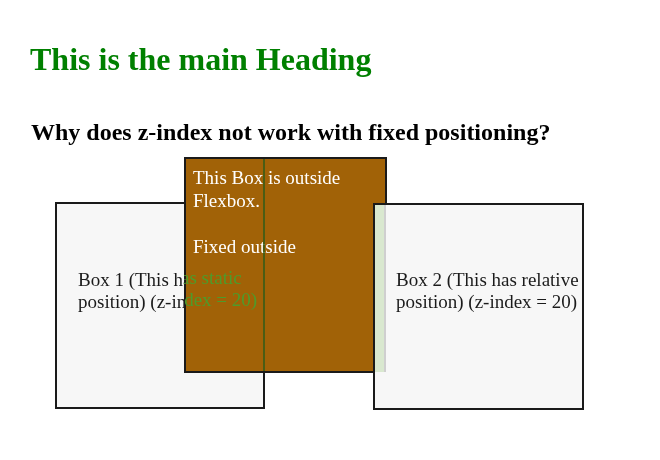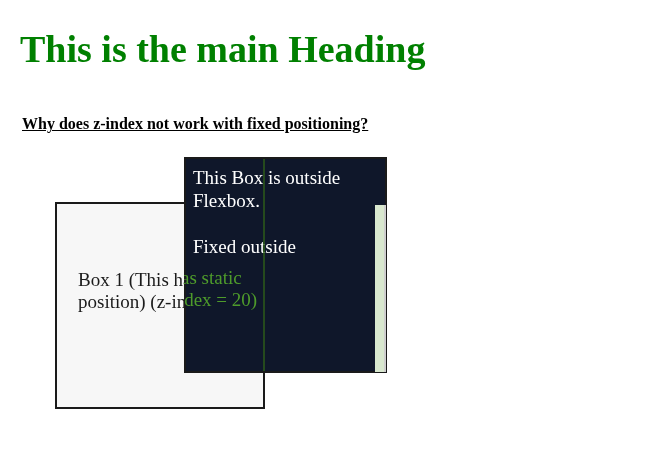--- a/index.html
+++ b/index.html
@@ -21,42 +21,41 @@
     width: 660px;
     height: 460px;
     overflow: hidden;
   }
 
   
   .main-heading {
     position: absolute;
     left: 18px;
     top: 24px;
-    margin: 2px;
-    font-family: "Liberation Serif", "DejaVu Serif", serif;
-    font-size: 38px;
+    margin: 12px;
+    font-family: "Liberation Serif", "DejaVu Serif", serif;
+    font-size: 32px;
     font-weight: bold;
     line-height: 46px;
     color: #008000;
     letter-spacing: 0px;
     white-space: nowrap;
   }
 
   .sub-heading {
     position: absolute;
     left: 19px;
     top: 108px;
-    margin: 3px;
-    font-family: "Liberation Serif", "DejaVu Serif", serif;
-    font-size: 16px;
+    margin: 12px;
+    font-family: "Liberation Serif", "DejaVu Serif", serif;
+    font-size: 24px;
     font-weight: bold;
     line-height: 25px;
     color: #000000;
     white-space: nowrap;
-    text-decoration: underline;
   }
 
   
   .boxes-area {
     position: absolute;
     left: 0;
     top: 0;
     width: 660px;
     height: 460px;
   }
@@ -104,21 +103,21 @@
   }
 
   
   .green-box {
     position: absolute;
     box-sizing: border-box;
     left: 184px;
     top: 157px;
     width: 203px;
     height: 216px;
-    background: #0f172a;
+    background: #a16207;
     border: 2px solid #1a1a1a;
     z-index: 2;
     overflow: hidden;
   }
 
   .green-text {
     position: absolute;
     left: 7px;
     top: 7px;
     width: 190px;
@@ -193,20 +192,23 @@
   <h1 class="main-heading">This is the main Heading</h1>
 
   <h2 class="sub-heading">Why does z-index not work with fixed positioning?</h2>
 
   <div class="boxes-area">
 
     <div class="plain-box box1">
       <div class="box-text">Box 1 (This has static position) (z-index = 20)</div>
     </div>
 
+    <div class="plain-box box2">
+      <div class="box-text">Box 2 (This has relative position) (z-index = 20)</div>
+    </div>
 
     <div class="green-box">
       <div class="green-text">
         <div>This Box is outside Flexbox.</div>
         <span class="line-gap"></span>
         <div>Fixed outside</div>
       </div>
     </div>
 
     <div class="bleed-line"></div>

